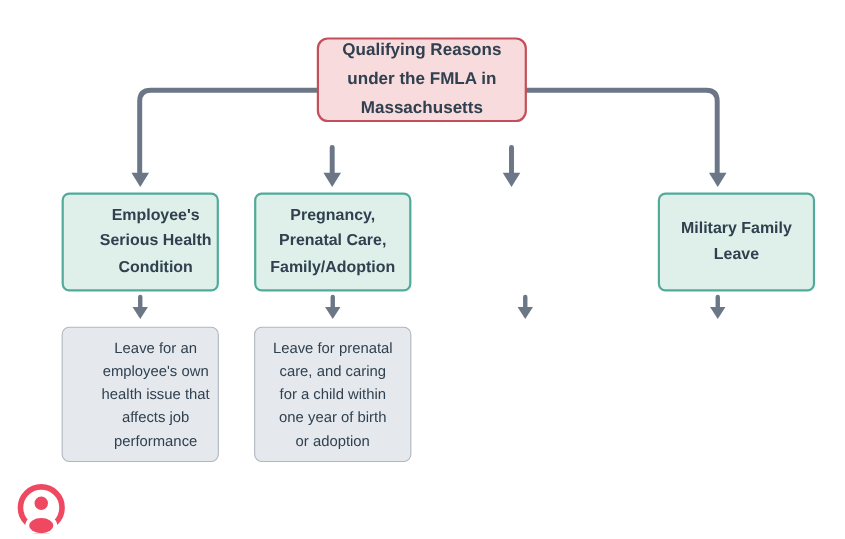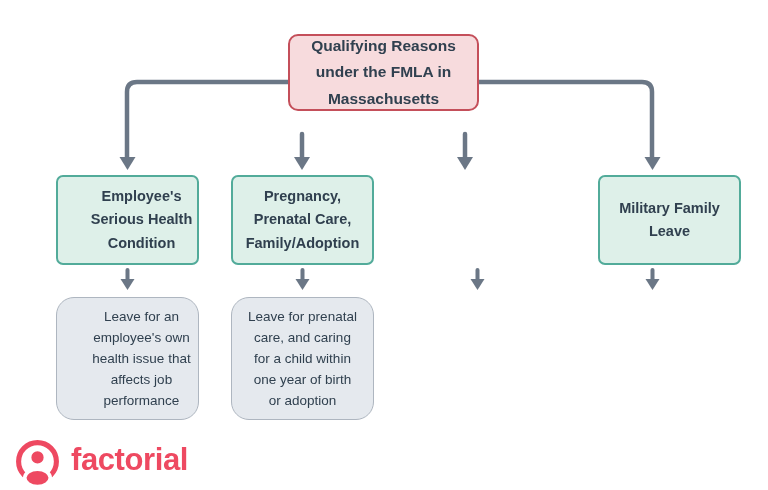--- a/index.html
+++ b/index.html
@@ -33,21 +33,21 @@
     border-radius:10px;font-weight:bold;font-size:15.5px;line-height:1.72;
   }
   .category-box{
     top:175px;width:143px;height:90px;
     background:var(--category-fill);border:2px solid var(--category-border);
     border-radius:7px;font-weight:bold;font-size:14.5px;line-height:1.62;
   }
   .detail-box{
     top:297px;width:143px;height:123px;
     background:var(--detail-fill);border:1.5px solid var(--detail-border);
-    border-radius:18px;font-size:13.5px;line-height:1.56;font-weight:500;
+    border-radius:7px;font-size:13.5px;line-height:1.56;font-weight:500;
   }
   .col-0{left:56px;padding-left:28px;} .col-1{left:231px;} .col-2{left:406px;} .col-3{left:581px;margin-left:17px;}
   .brand{
     position:absolute;left:14px;top:436px;height:50px;
     display:flex;align-items:center;gap:10px;
   }
   .brand-name{
     color:var(--brand);font-weight:bold;font-size:31px;letter-spacing:-0.4px;
     line-height:1;padding-bottom:3px;
   }
@@ -116,16 +116,15 @@
 for a child within
 one year of birth
 or adoption</div>
 
   <div class="brand">
     <svg width="47" height="47" viewBox="0 0 46 46">
       <circle cx="23" cy="23" r="18.5" fill="none" stroke-width="5" style="stroke:var(--brand);"></circle>
       <ellipse cx="23" cy="39" rx="12.5" ry="8.5" stroke="#ffffff" stroke-width="3.5" style="fill:var(--brand);"></ellipse>
       <circle cx="23" cy="19" r="7.5" stroke="#ffffff" stroke-width="3" style="fill:var(--brand);"></circle>
     </svg>
-    <span class="brand-name">factorial</span>
   </div>
 
 </div>
 
 </body></html>

